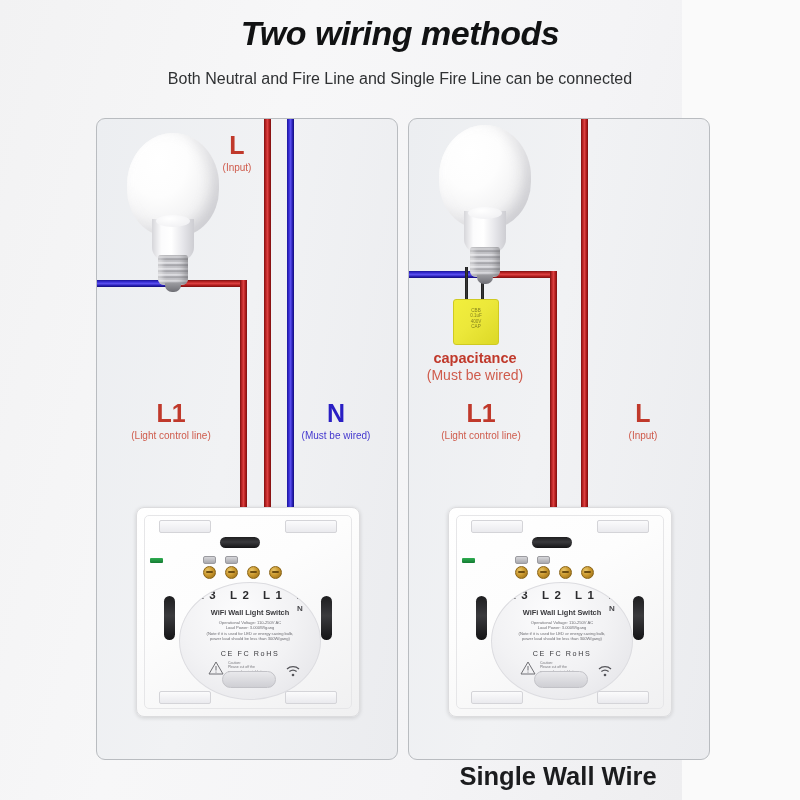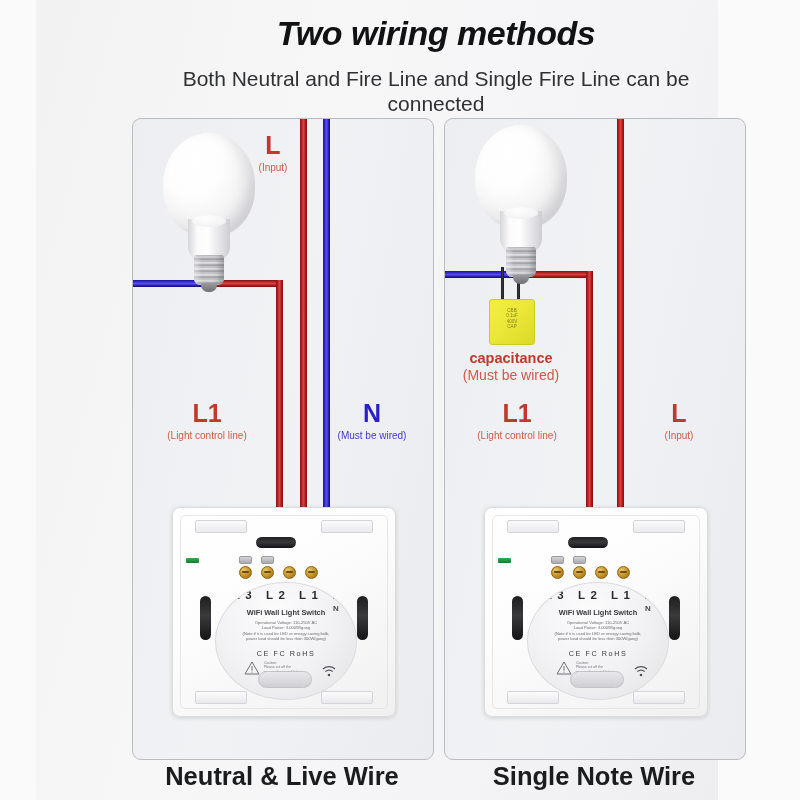--- a/index.html
+++ b/index.html
@@ -6,35 +6,34 @@
     margin: 0; padding: 0;
     width: 800px; height: 800px;
     background: #fafafa;
     font-family: "Liberation Sans", sans-serif;
     overflow: hidden;
   }
   #root {
     position: relative;
     width: 682px; height: 800px;
     background: linear-gradient(105deg, #f2f2f3 0%, #f7f7f8 35%, #f4f4f6 70%, #eeeef0 100%);
-    margin-left: 36px;
   }
 
   
   .title {
     position: absolute; left: 0; top: 14px; width: 800px;
     text-align: center;
     font-size: 34px; font-weight: bold; font-style: italic;
     letter-spacing: -0.5px;
     color: #111213;
   }
   .subtitle {
     position: absolute; left: 130px; top: 66px; width: 540px;
     text-align: center;
-    font-size: 21px; line-height: 25px;
+    font-size: 16px; line-height: 25px;
     color: #2f3133;
   }
 
   
   .panel {
     position: absolute;
     top: 118px; height: 640px;
     background: linear-gradient(100deg, #eceef1 0%, #f1f2f4 45%, #ebecef 100%);
     border: 1px solid #b9bcc0;
     border-radius: 9px;
@@ -412,16 +411,15 @@
           </svg>
         </div>
       </div>
 
       <div class="sw-n" style="left:160px; top:96px;">N</div>
 
       <div class="btn-slot" style="left:85px; top:163px; width:52px; height:15px;"></div>
     </div>
   </div>
 
-  <div class="caption" id="cap-left">Neutral &amp; Live Wire</div>
-  <div class="caption" id="cap-right">Single Note Wire</div>
+  <div class="caption" id="cap-right">Single Wall Wire</div>
 
 </div>
 
 </body></html>

